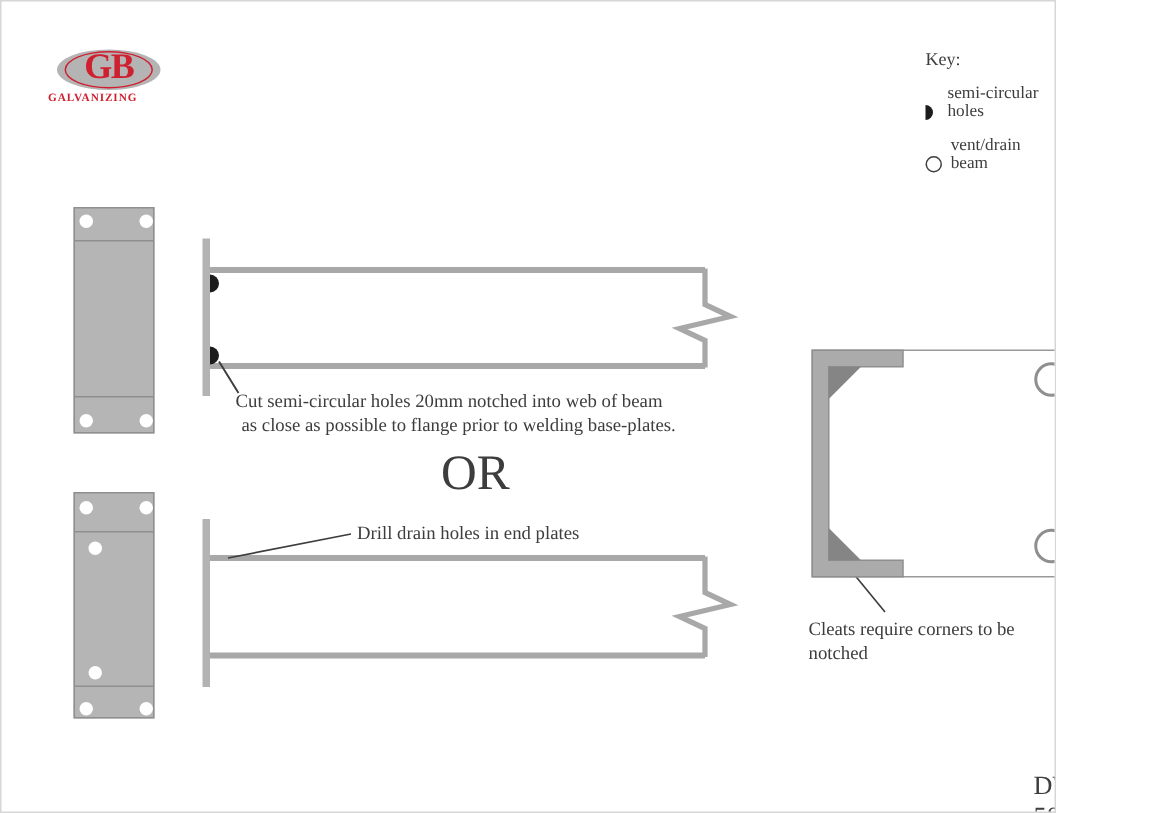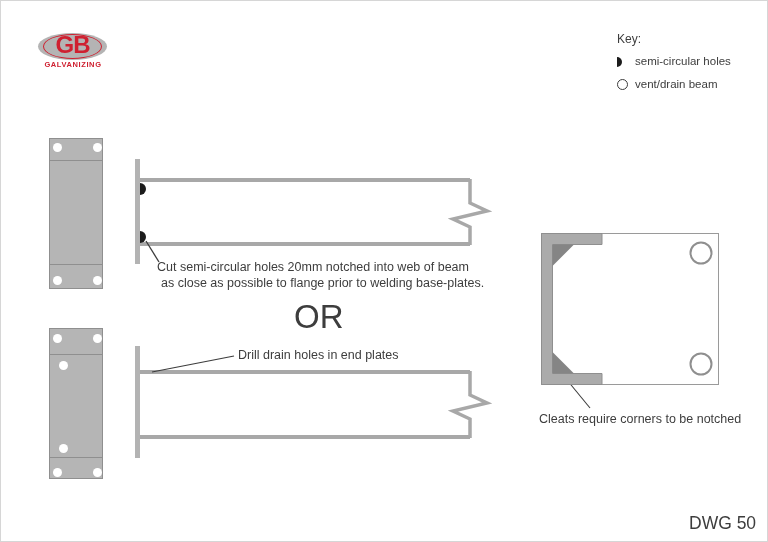--- a/index.html
+++ b/index.html
@@ -1,29 +1,29 @@
 <!DOCTYPE html>
 <html><head>
 <meta charset="utf-8">
 <style>
   html,body{margin:0;padding:0;background:#fff;}
   .canvas{
-    position:relative;width:768px;height:542px;box-sizing:border-box;
+    position:relative;width:704px;height:542px;box-sizing:border-box;
     background:#ffffff;border:1px solid #d6d6d6;overflow:hidden;
-    font-family:Liberation Sans, sans-serif;color:#3d3d3d;
+    font-family:Liberation Serif, serif;color:#3d3d3d;
   }
   
   .logo{position:absolute;left:37px;top:30px;width:70px;height:40px;}
   .logo-ellipse{position:absolute;left:0;top:2px;width:69px;height:27px;
     background:#b4b4b4;border-radius:50%;}
   .logo-ring{position:absolute;left:5px;top:1px;right:5px;bottom:1px;
     border:1.5px solid #cf2030;border-radius:50%;}
   .logo-gb{position:absolute;left:0;top:-3px;width:69px;text-align:center;
     font-size:24px;font-weight:bold;color:#cf2030;letter-spacing:-1px;line-height:34px;}
-  .logo-sub{position:absolute;left:-6px;top:29px;width:82px;text-align:center;
+  .logo-sub{position:absolute;left:-6px;top:29px;width:82px;
     font-size:7.5px;font-weight:bold;color:#cf2030;letter-spacing:0.6px;}
   
   .title{position:absolute;left:146px;top:30px;font-size:20px;line-height:31px;color:#3d3d3d;}
   
   .key{position:absolute;left:616px;top:31px;font-size:12px;}
   .key-heading{margin-bottom:9px;}
   .key-row{display:flex;align-items:flex-end;margin-bottom:11px;font-size:11.5px;}
   .key-ico{width:18px;display:flex;align-items:center;}
   .ico-semi{width:5px;height:10px;background:#1c1c1c;border-radius:0 10px 10px 0;}
   .ico-circ{width:9px;height:9px;border:1.2px solid #3d3d3d;border-radius:50%;background:#fff;}

